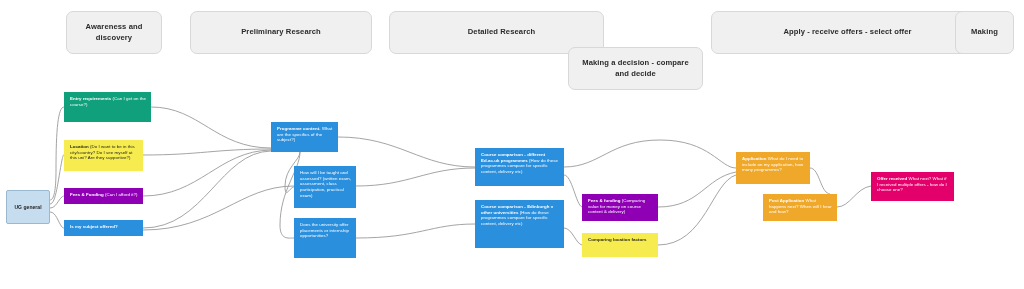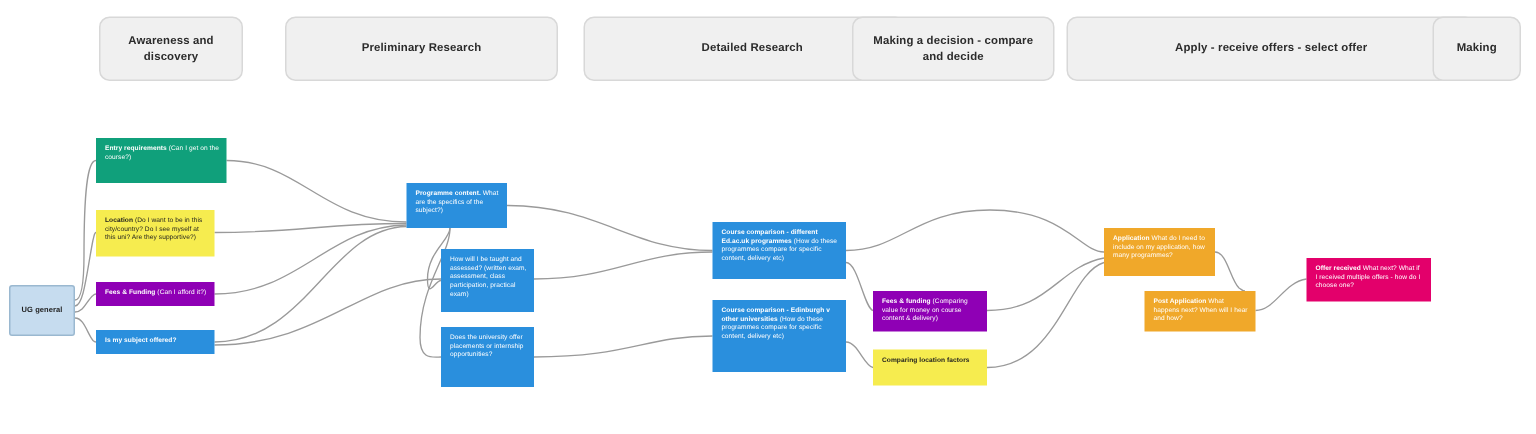--- a/index.html
+++ b/index.html
@@ -96,21 +96,21 @@
 <div id="phase-bar">
     <div class="phase-tab" style="left: 66px; width: 96px;">
       <span>Awareness and discovery</span>
     </div>
     <div class="phase-tab" style="left: 190px; width: 182px;">
       <span>Preliminary Research</span>
     </div>
     <div class="phase-tab" style="left: 389px; width: 215px; padding-left: 16px;">
       <span>Detailed Research</span>
     </div>
-    <div class="phase-tab" style="left: 568px; width: 135px;">
+    <div class="phase-tab" style="left: 568px; width: 135px; margin-top: 36px;">
       <span>Making a decision -
 compare and decide</span>
     </div>
     <div class="phase-tab" style="left: 711px; width: 273px;">
       <span>Apply - receive offers - select offer</span>
     </div>
     <div class="phase-tab" style="left: 955px; width: 59px;">
       <span>Making</span>
     </div>
   </div>

